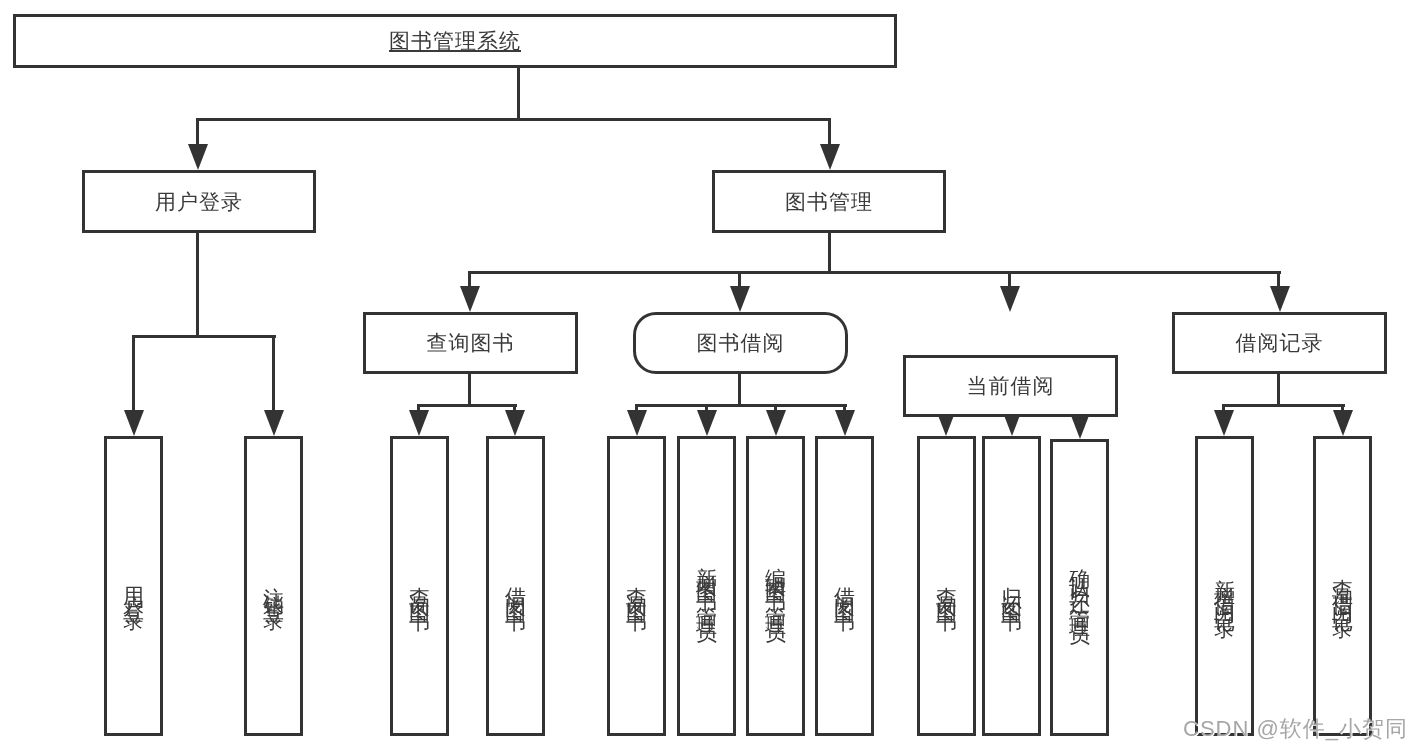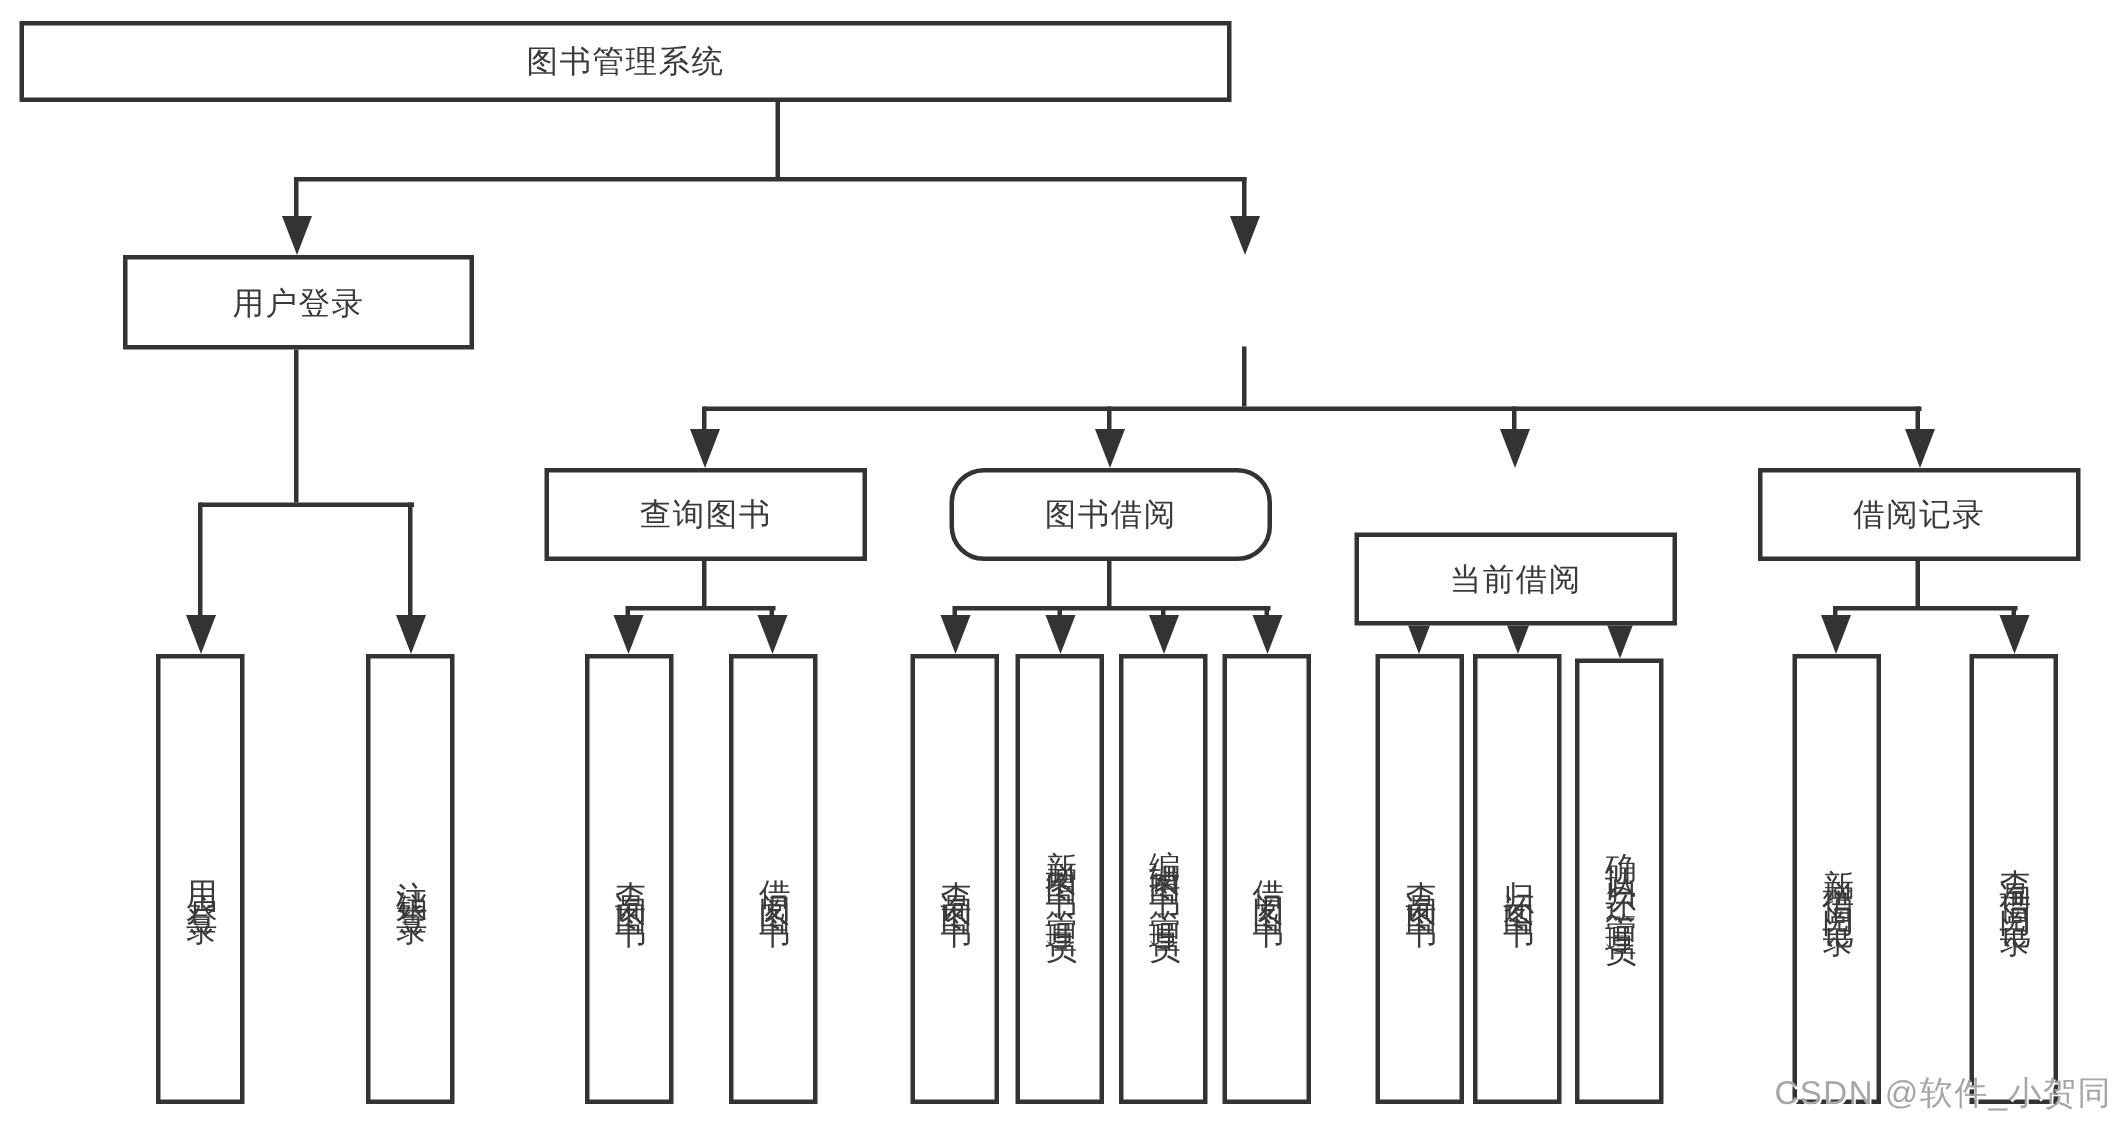--- a/index.html
+++ b/index.html
@@ -52,32 +52,33 @@
     color:var(--wm);
     text-shadow:1px 1px 0 #ffffff;
     z-index:3;white-space:nowrap;
   }
 </style>
 </head>
 <body>
 
 <div id="canvas">
 
-  <div class="hbox" style="left:13px;top:14px;width:808px;height:54px;">图书管理系统</div>
+  <div class="hbox" style="left:13px;top:14px;width:884px;height:54px;text-decoration:underline;">图书管理系统</div>
 
   <div class="vline" style="left:517px;top:66px;height:52px;"></div>
 
   <div class="hline" style="left:197px;top:118px;width:634px;"></div>
 
   <div class="vline" style="left:196px;top:118px;height:26px;"></div>
   <div class="ahead" style="left:188px;top:144px;"></div>
   <div class="vline" style="left:828px;top:118px;height:26px;"></div>
   <div class="ahead" style="left:820px;top:144px;"></div>
 
   <div class="hbox" style="left:82px;top:170px;width:234px;height:63px;">用户登录</div>
+  <div class="hbox" style="left:712px;top:170px;width:234px;height:63px;">图书管理</div>
 
   <div class="vline" style="left:196px;top:231px;height:104px;"></div>
   <div class="hline" style="left:133px;top:335px;width:143px;"></div>
   <div class="vline" style="left:132px;top:335px;height:75px;"></div>
   <div class="ahead" style="left:124px;top:410px;"></div>
   <div class="vline" style="left:272px;top:335px;height:75px;"></div>
   <div class="ahead" style="left:264px;top:410px;"></div>
 
   <div class="vline" style="left:828px;top:231px;height:40px;"></div>
   <div class="hline" style="left:469px;top:271px;width:812px;"></div>

